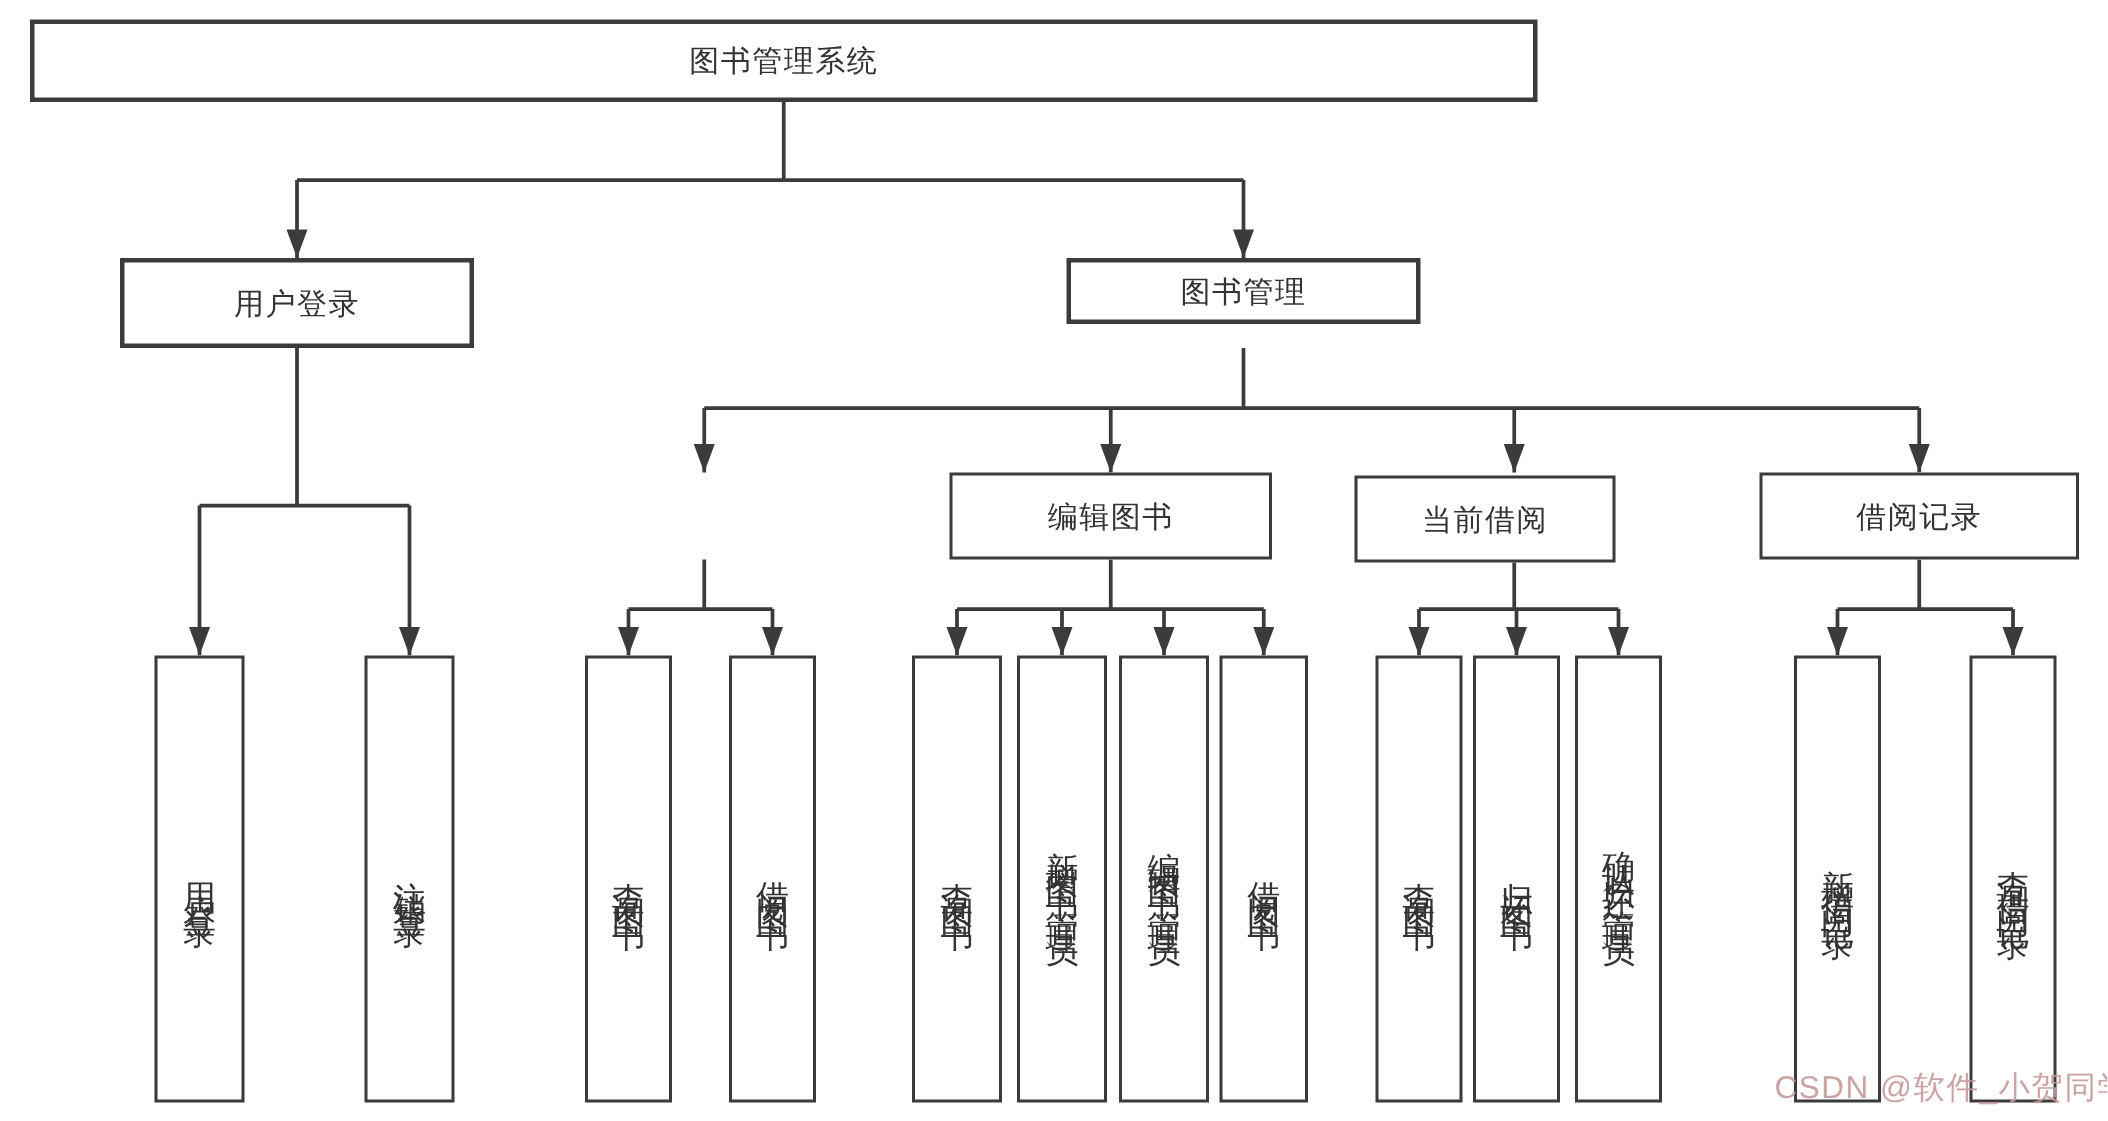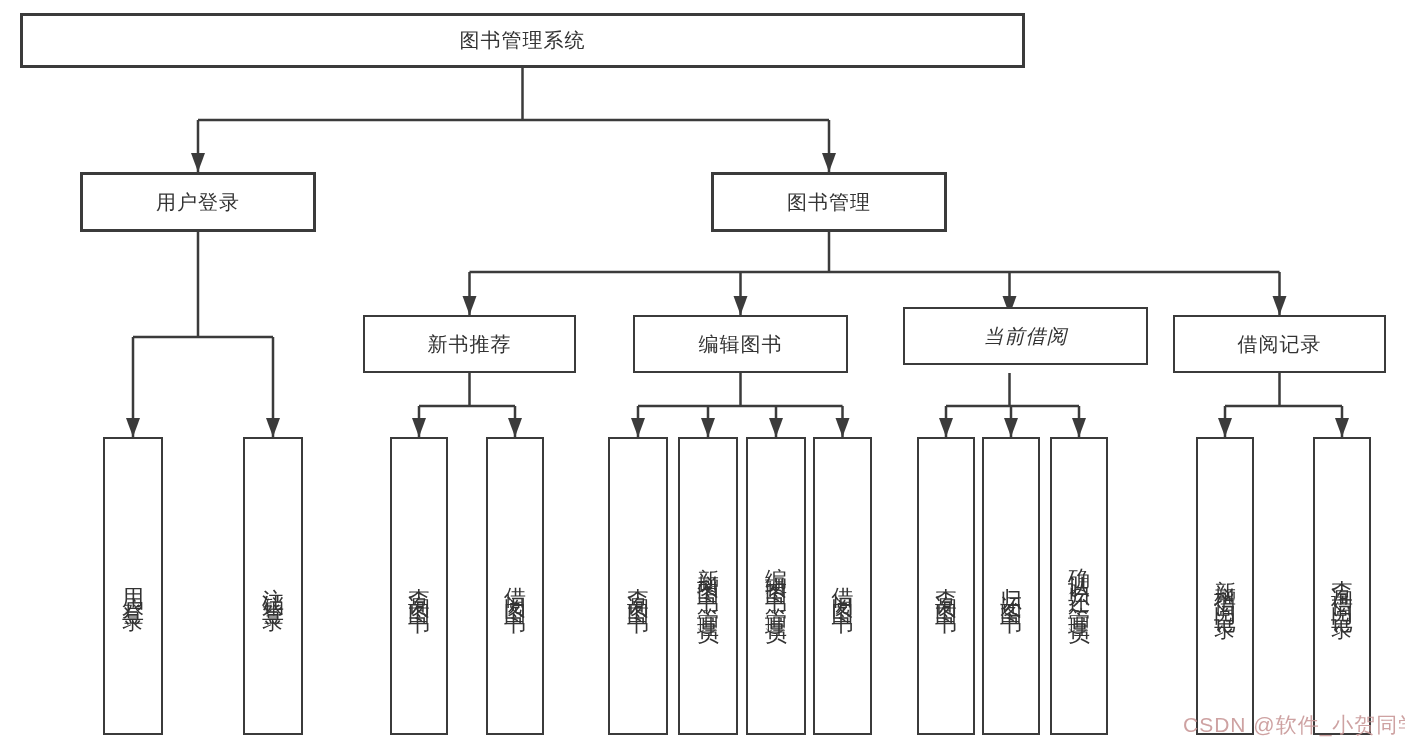--- a/index.html
+++ b/index.html
@@ -17,25 +17,25 @@
     background:#ffffff;border:2.5px solid #3b3b3b;box-sizing:border-box;
     color:#333333;font-size:22px;
   }
   .vnode span{
     writing-mode:vertical-rl;text-orientation:mixed;letter-spacing:8px;line-height:1;
   }
   
   .n-root{left:20px;top:13px;width:1005px;height:55px;}
   
   .n-userlogin{left:80px;top:172px;width:236px;height:60px;}
-  .n-bookmgmt{left:711px;top:172px;width:236px;height:60px;}
+  .n-bookmgmt{left:711px;top:172px;width:236px;height:44px;}
   
   .n-newrec{left:363px;top:315px;width:213px;height:58px;}
   .n-borrow{left:633px;top:315px;width:215px;height:58px;}
-  .n-current{left:903px;top:307px;width:245px;height:58px;font-style:italic;}
+  .n-current{left:903px;top:317px;width:174px;height:58px;}
   .n-records{left:1173px;top:315px;width:213px;height:58px;}
   
   .lf{top:437px;height:298px;}
   .l-a1{left:103px;width:60px;}
   .l-a2{left:243px;width:60px;}
   .l-b1{left:390px;width:58px;}
   .l-b2{left:486px;width:58px;}
   .l-c1{left:608px;width:60px;}
   .l-c2{left:678px;width:60px;}
   .l-c3{left:746px;width:60px;}
@@ -99,23 +99,20 @@
     <span>图书管理系统</span>
   </div>
 
   <div class="node thick n-userlogin">
     <span>用户登录</span>
   </div>
   <div class="node thick n-bookmgmt">
     <span>图书管理</span>
   </div>
 
-  <div class="node n-newrec">
-    <span>新书推荐</span>
-  </div>
   <div class="node n-borrow">
     <span>编辑图书</span>
   </div>
   <div class="node n-current">
     <span>当前借阅</span>
   </div>
   <div class="node n-records">
     <span>借阅记录</span>
   </div>
 

